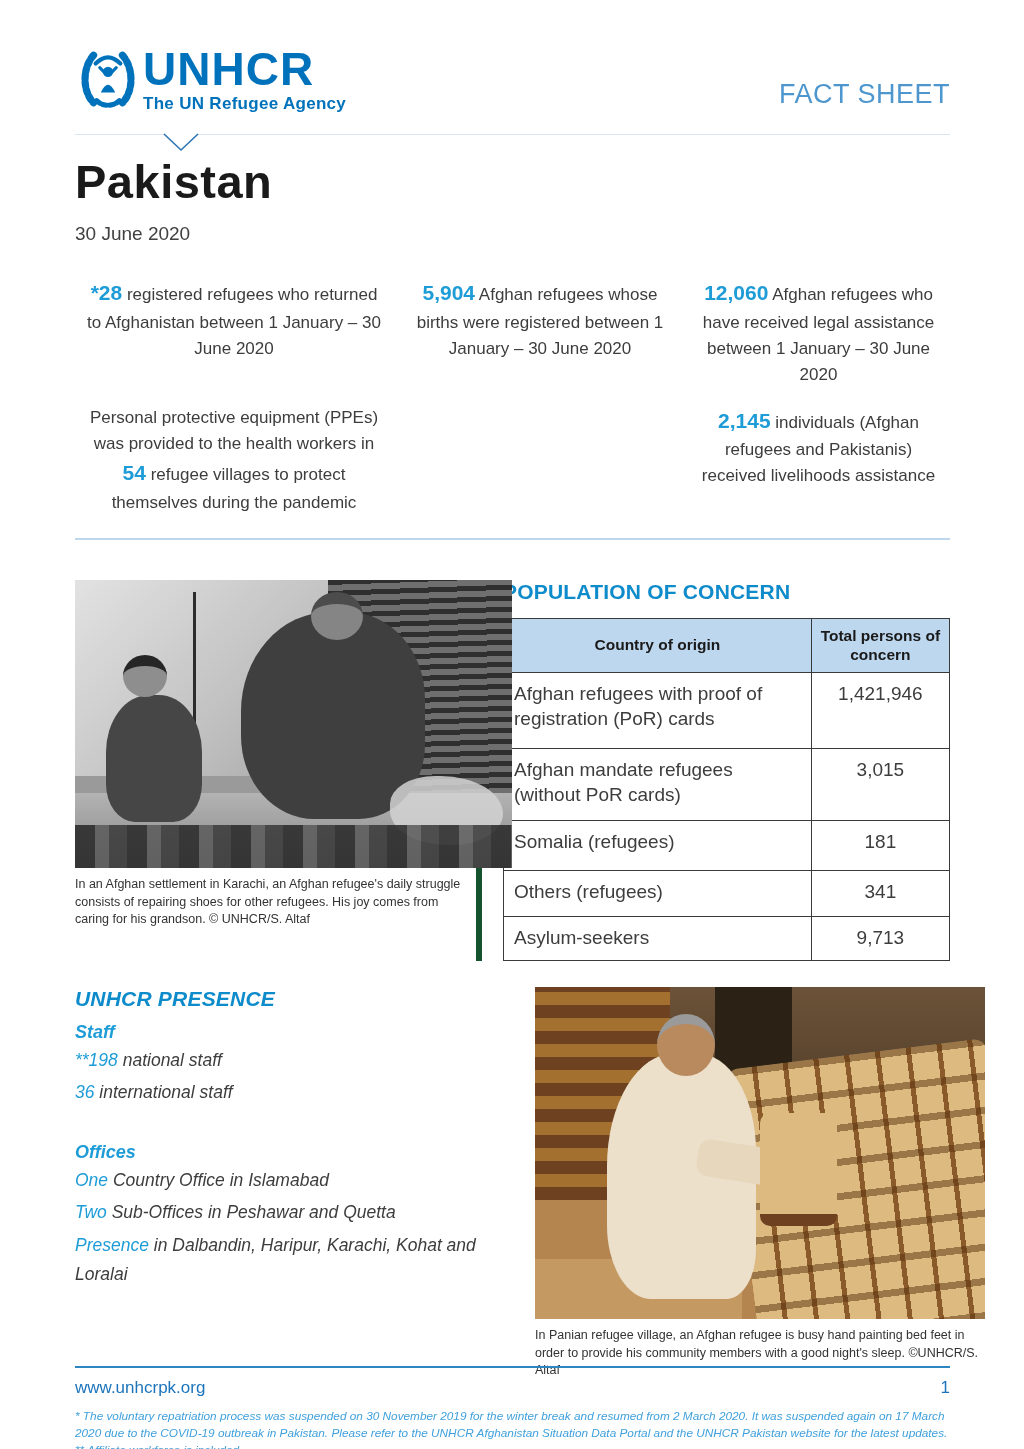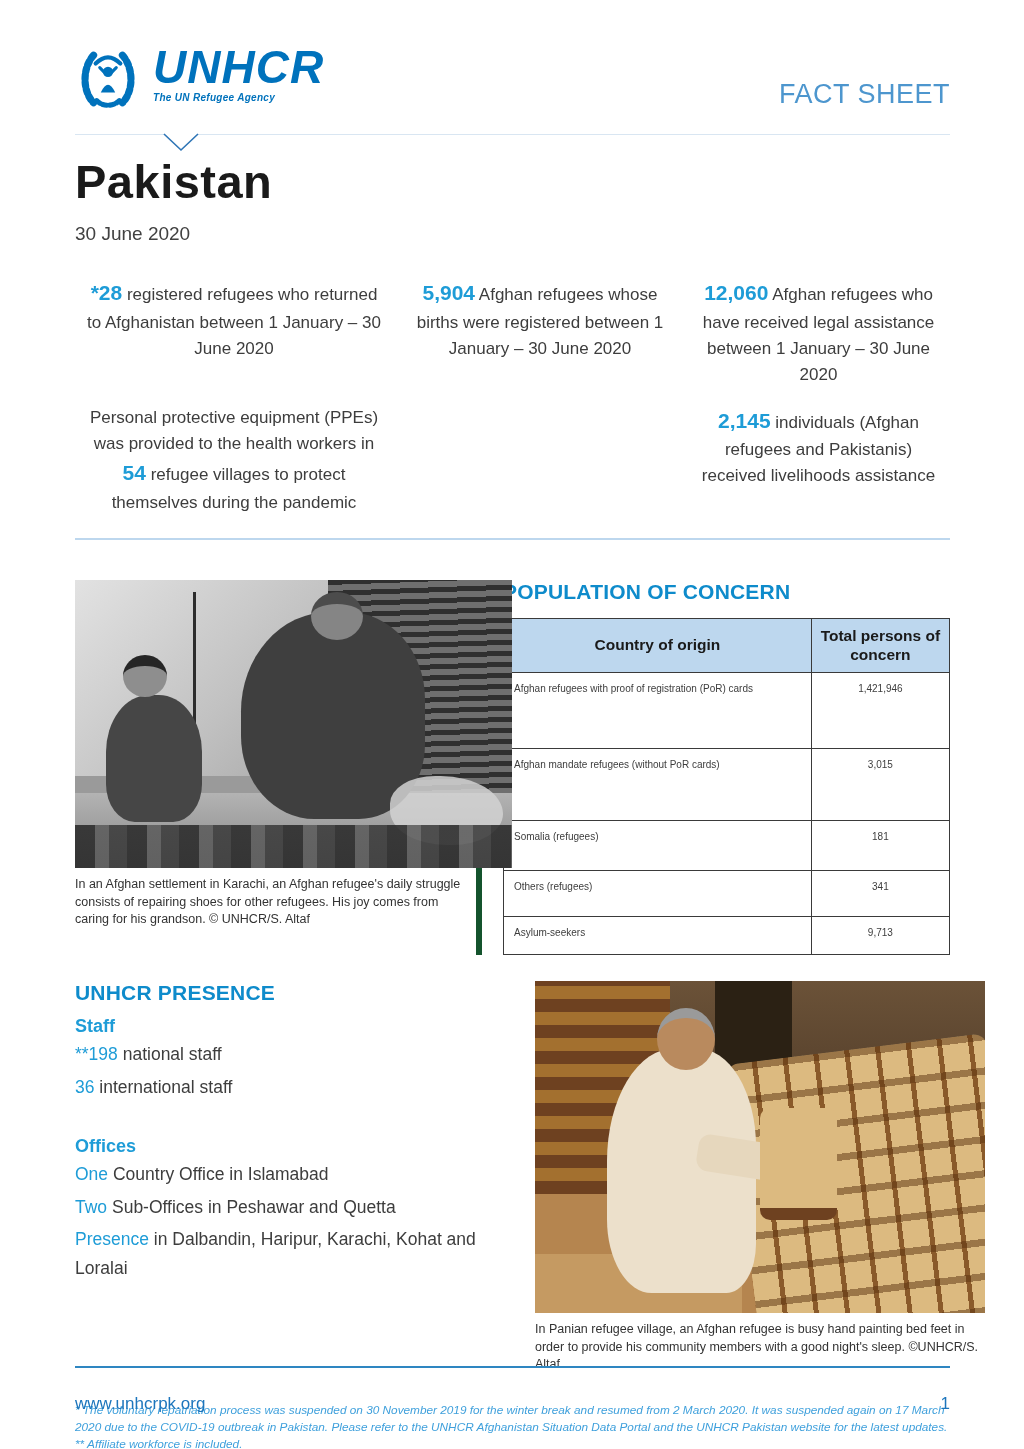--- a/index.html
+++ b/index.html
@@ -10,23 +10,23 @@
     margin:0 auto;
     background:#ffffff;
     font-family:"Liberation Sans", sans-serif;
     color:#3d3d3d;
     overflow:hidden;
   }
   .content { width:875px; margin:0 0 0 75px; }
 
   
   .header { display:flex; justify-content:space-between; align-items:flex-end; padding-top:46px; }
-  .logo { display:flex; align-items:flex-start; gap:12px;font-style:italic; }
+  .logo { display:flex; align-items:center; gap:2px; }
   .logo-text .wordmark { font-size:46px; font-weight:bold; color:#0072BC; letter-spacing:1px; line-height:0.95; }
-  .logo-text .tagline  { font-size:10px; font-weight:bold; color:#0072BC; margin-top:2px; letter-spacing:0.3px; }
+  .logo-text .tagline  { font-size:17px; font-weight:bold; color:#0072BC; margin-top:2px; letter-spacing:0.3px; }
   .fact-sheet { font-size:27px; color:#4D96CE; letter-spacing:0.5px; margin-bottom:6px; }
 
   
   .divider-chevron { position:relative; margin-top:16px; height:20px; }
   .divider-chevron .line { position:absolute; top:2px; left:0; width:875px; height:1px; background:#d9e6f2; }
   .divider-chevron svg { position:absolute; top:0; left:86px; }
 
   
   .title { font-size:47px; font-weight:bold; color:#1a1a1a; margin-top:2px; letter-spacing:0.5px; }
   .date  { font-size:19px; color:#414141; margin-top:14px; }
@@ -42,21 +42,21 @@
   
   .row-top { display:flex; margin-top:40px; gap:13px; }
   .col-photo-left { width:388px; flex:0 0 auto; }
   .col-population { flex:1 1 auto; border-left:6px solid #14532d; padding-left:21px; }
 
   .section-heading { font-size:21px; font-weight:bold; color:#0E8BCB; letter-spacing:0.2px; }
 
   .pop-table { width:100%; border-collapse:collapse; margin-top:14px; }
   .pop-table th, .pop-table td { border:1.6px solid #3a3a3a; }
   .pop-table th { background:#BDD7EE; font-size:15.5px; font-weight:bold; color:#1a1a1a; padding:8px 6px; text-align:center; line-height:1.2; }
-  .pop-table td { font-size:10px; padding:9px 10px; vertical-align:top; line-height:1.3;margin-top:20px; }
+  .pop-table td { font-size:19px; padding:9px 10px; vertical-align:top; line-height:1.3;margin-top:20px; }
   .pop-table td.val { text-align:center; width:31%; }
   .pop-table tr.r1 td { height:76px; }
   .pop-table tr.r2 td { height:72px; }
   .pop-table tr.r3 td { height:50px; }
   .pop-table tr.r4 td { height:46px; }
   .pop-table tr.r5 td { height:38px; }
 
   .photo-caption { margin-top:8px; font-size:12.5px; color:#333; line-height:1.4; }
 
   
@@ -69,21 +69,21 @@
   .bw-man { position:absolute; left:38%; top:11%; width:42%; height:72%; background:#3f3f3f; border-radius:48% 42% 36% 40%; }
   .bw-man-head { position:absolute; left:54%; top:4%; width:52px; height:48px; background:#858585; border-radius:50%; border-top:12px solid #4c4c4c; }
   .bw-child { position:absolute; left:7%; top:40%; width:22%; height:44%; background:#464646; border-radius:45% 45% 30% 30%; }
   .bw-child-head { position:absolute; left:11%; top:26%; width:44px; height:42px; background:#8e8e8e; border-radius:50%; border-top:11px solid #262626; }
   .bw-bundle { position:absolute; right:2%; bottom:8%; width:26%; height:24%; background:#d2d2d2; border-radius:40% 55% 45% 50%; opacity:0.85; }
   .bw-clutter { position:absolute; left:0; bottom:0; width:100%; height:15%;
       background:repeating-linear-gradient(90deg,#262626 0 20px,#5a5a5a 20px 34px,#383838 34px 52px); opacity:0.85; }
 
   
   .row-bottom { display:flex; margin-top:26px; width:910px; }
-  .col-presence { width:460px; flex:0 0 auto; padding-right:32px; }
+  .col-presence { width:460px; flex:0 0 auto; padding-right:32px;font-style:italic; }
   .col-photo-right { width:450px; flex:0 0 auto; }
 
   .sub-heading { font-size:18px; font-weight:bold; color:#1E9CD7; margin-top:11px; }
   .sub-heading.offices { margin-top:34px; }
   .presence-line { font-size:17.5px; line-height:1.68; color:#3d3d3d; margin-top:3px; }
   .presence-line .blue { color:#1E9CD7; }
 
   
   .photo-color { position:relative; width:450px; height:332px; background:#b5854f; overflow:hidden; }
   .cl-dark-bg { position:absolute; left:0; top:0; width:100%; height:58%; background:linear-gradient(#6b5238,#463322); }
@@ -96,21 +96,21 @@
         repeating-linear-gradient(90deg,#dcba80 0 26px,#8a5a2a 26px 31px);
       border-radius:12px; }
   .cl-floor { position:absolute; left:0; bottom:0; width:46%; height:18%; background:#c59a62; }
   .cl-man-shirt { position:absolute; left:16%; top:20%; width:33%; height:74%; background:#ece0cb; border-radius:46% 40% 20% 30%; }
   .cl-man-arm { position:absolute; left:36%; top:48%; width:24%; height:11%; background:#e6d7bd; border-radius:12px; transform:rotate(9deg); }
   .cl-man-head { position:absolute; left:27%; top:8%; width:58px; height:62px; background:#b98a5e; border-radius:50%; border-top:10px solid #9a9a9a; }
   .cl-held-post { position:absolute; left:50%; top:38%; width:17%; height:34%; background:#dcba80; border-radius:10px; border-bottom:12px solid #6e4120; }
 
   
   .footnotes { margin-top:28px; font-size:11.8px; font-style:italic; color:#3FA0DC; line-height:1.45; }
-  .footer { position:absolute; left:75px; top:1366px; width:875px; border-top:2.5px solid #2E86C1; padding-top:26px;
+  .footer { position:absolute; left:75px; top:1366px; width:875px; border-top:2.5px solid #2E86C1; padding-top:10px;
       display:flex; justify-content:space-between; font-size:17px; color:#1C75BC; }
   .footer a { color:#1C75BC; text-decoration:none; }
 </style>
 </head>
 <body>
 
 <div class="page">
   <div class="content">
 
     <div class="header">

